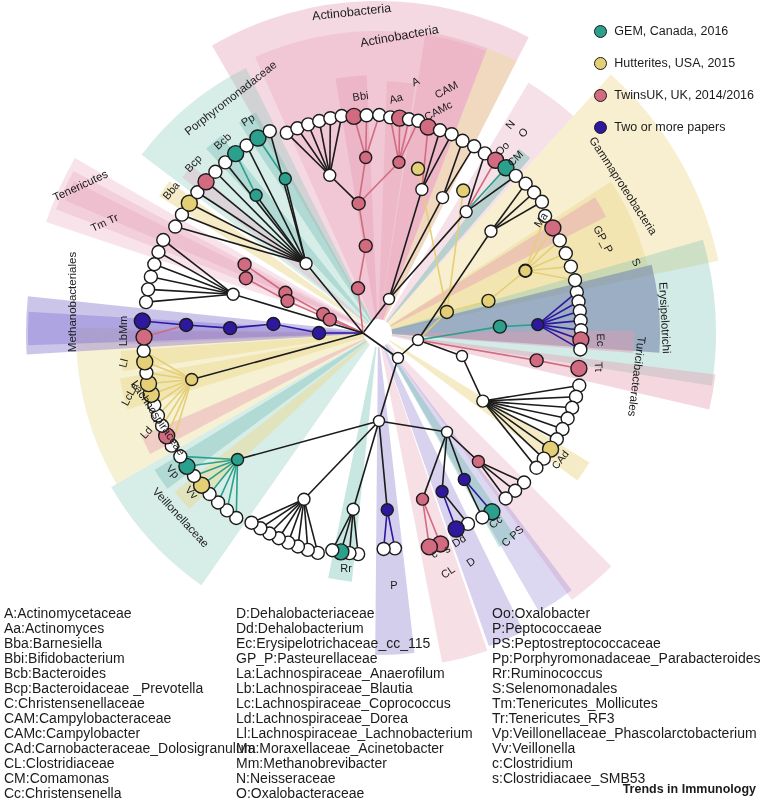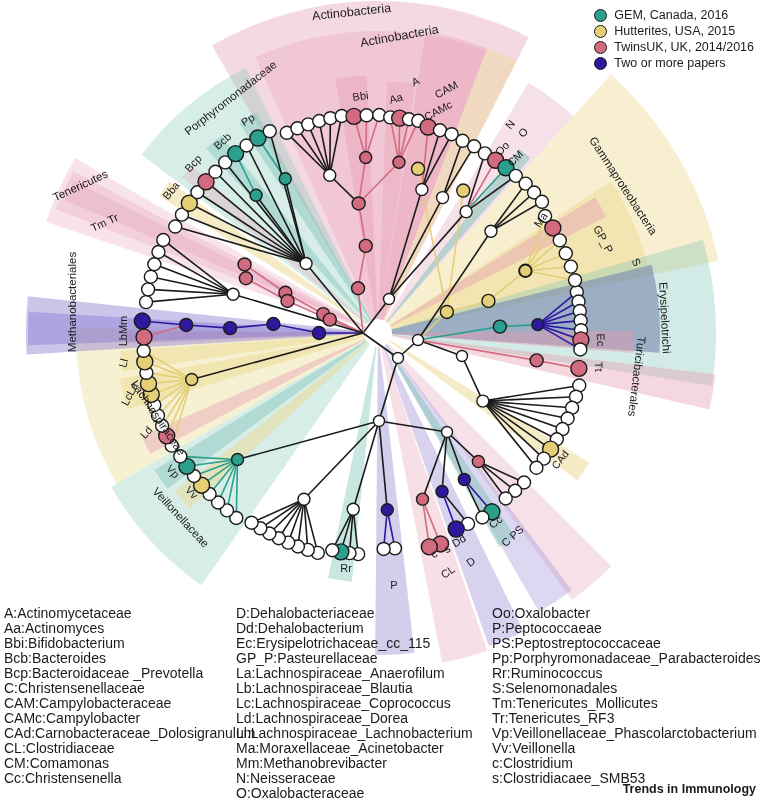--- a/index.html
+++ b/index.html
@@ -1,21 +1,21 @@
 <!DOCTYPE html>
 <html><head>
 <meta charset="utf-8">
 <title>Circular cladogram figure</title>
 <style>
   html,body{margin:0;padding:0;background:#ffffff;}
   #figure{position:relative;width:764px;height:802px;background:#fff;overflow:hidden;
           font-family:"Liberation Sans",sans-serif;color:#1b1b1b;}
   #tree-svg{position:absolute;left:0;top:0;}
   #legend{position:absolute;top:8px;right:10px;display:flex;flex-direction:column;gap:1px;}
-  .legend-row{display:flex;align-items:center;gap:7px;height:15px;}
+  .legend-row{display:flex;align-items:center;gap:7px;height:15px;margin-top:16px;}
   .legend-dot{width:11px;height:11px;border-radius:50%;border:1.4px solid #1b1b1b;flex:0 0 auto;}
   .legend-label{font-size:12.5px;line-height:15px;white-space:nowrap;}
   #key-columns{position:absolute;left:0;top:606px;width:764px;display:flex;}
   .key-col{font-size:14px;line-height:15px;white-space:nowrap;}
   .key-col.c1{width:232px;padding-left:4px;}
   .key-col.c2{width:256px;}
   .key-col.c3{width:272px;}
   #footer{position:absolute;right:8px;bottom:6px;font-size:12.5px;font-weight:bold;text-align:right;}
 </style>
 </head>
@@ -440,20 +440,21 @@
       <div class="legend-row">
         <span class="legend-dot" style="background: rgb(46, 24, 158);"></span>
         <span class="legend-label">Two or more papers</span>
       </div>
     </div>
 
   <div id="key-columns">
       <div class="key-col c1">
         <div>A:Actinomycetaceae</div>
         <div>Aa:Actinomyces</div>
+        <div>Bba:Barnesiella</div>
         <div>Bbi:Bifidobacterium</div>
         <div>Bcb:Bacteroides</div>
         <div>Bcp:Bacteroidaceae _Prevotella</div>
         <div>C:Christensenellaceae</div>
         <div>CAM:Campylobacteraceae</div>
         <div>CAMc:Campylobacter</div>
         <div>CAd:Carnobacteraceae_Dolosigranulum</div>
         <div>CL:Clostridiaceae</div>
         <div>CM:Comamonas</div>
         <div>Cc:Christensenella</div>

